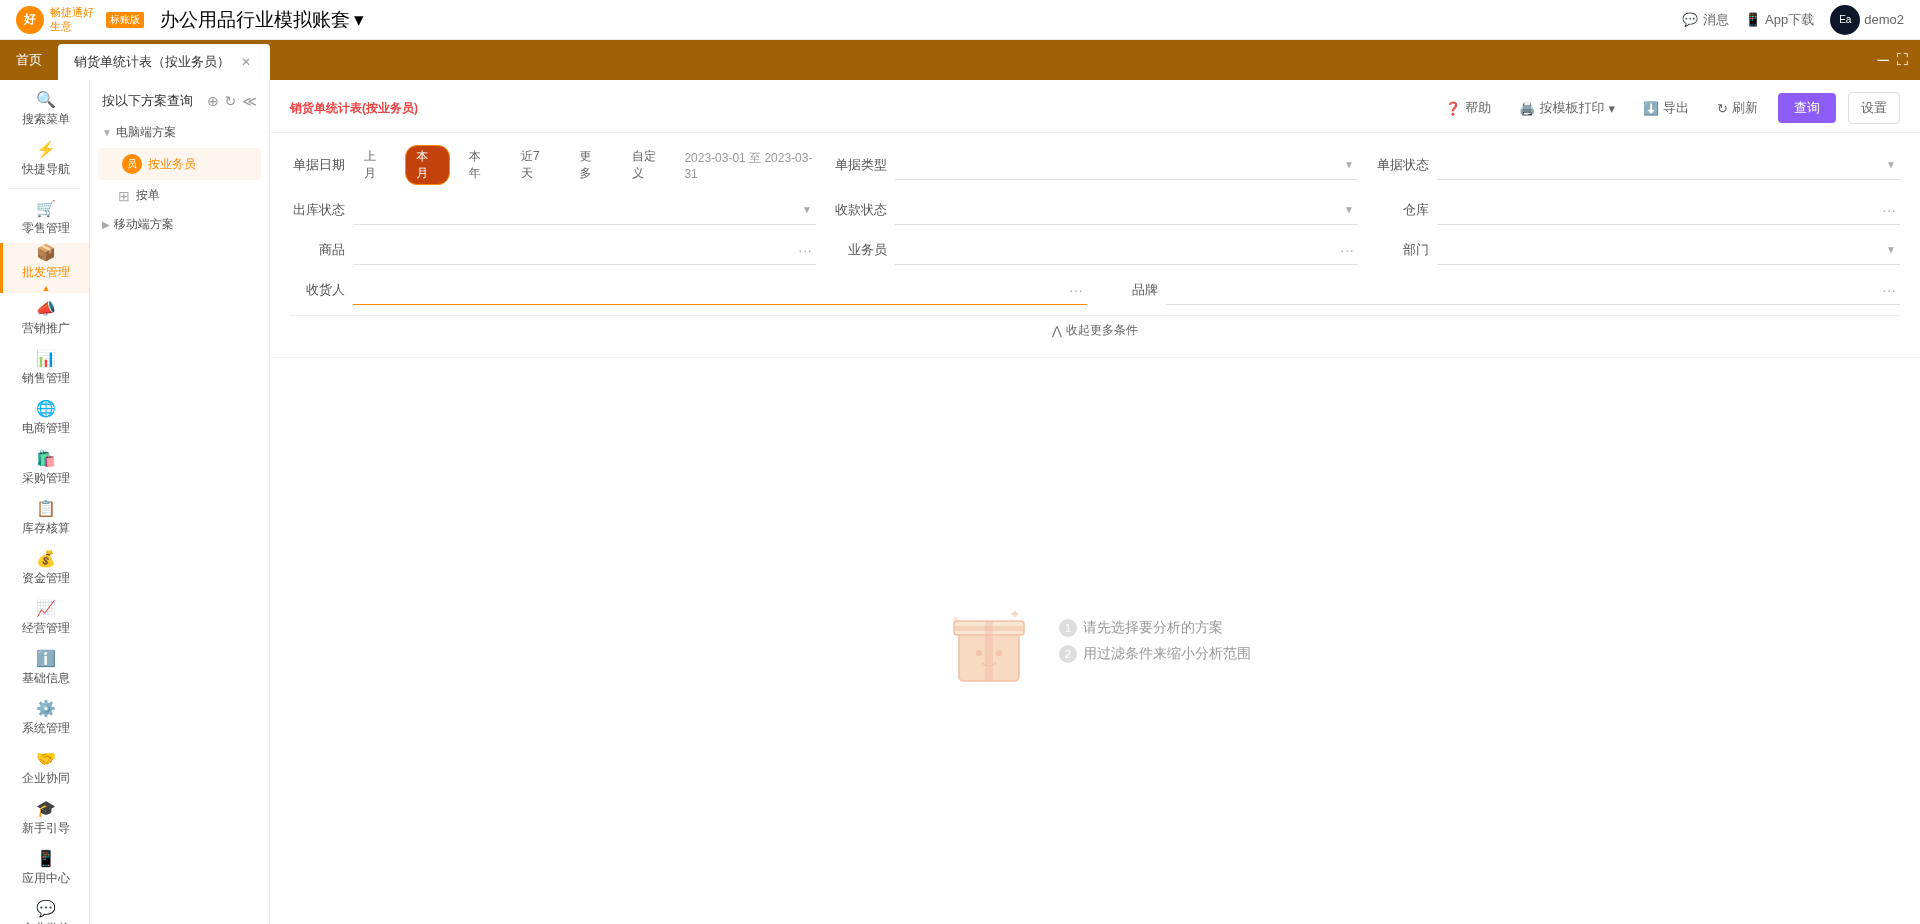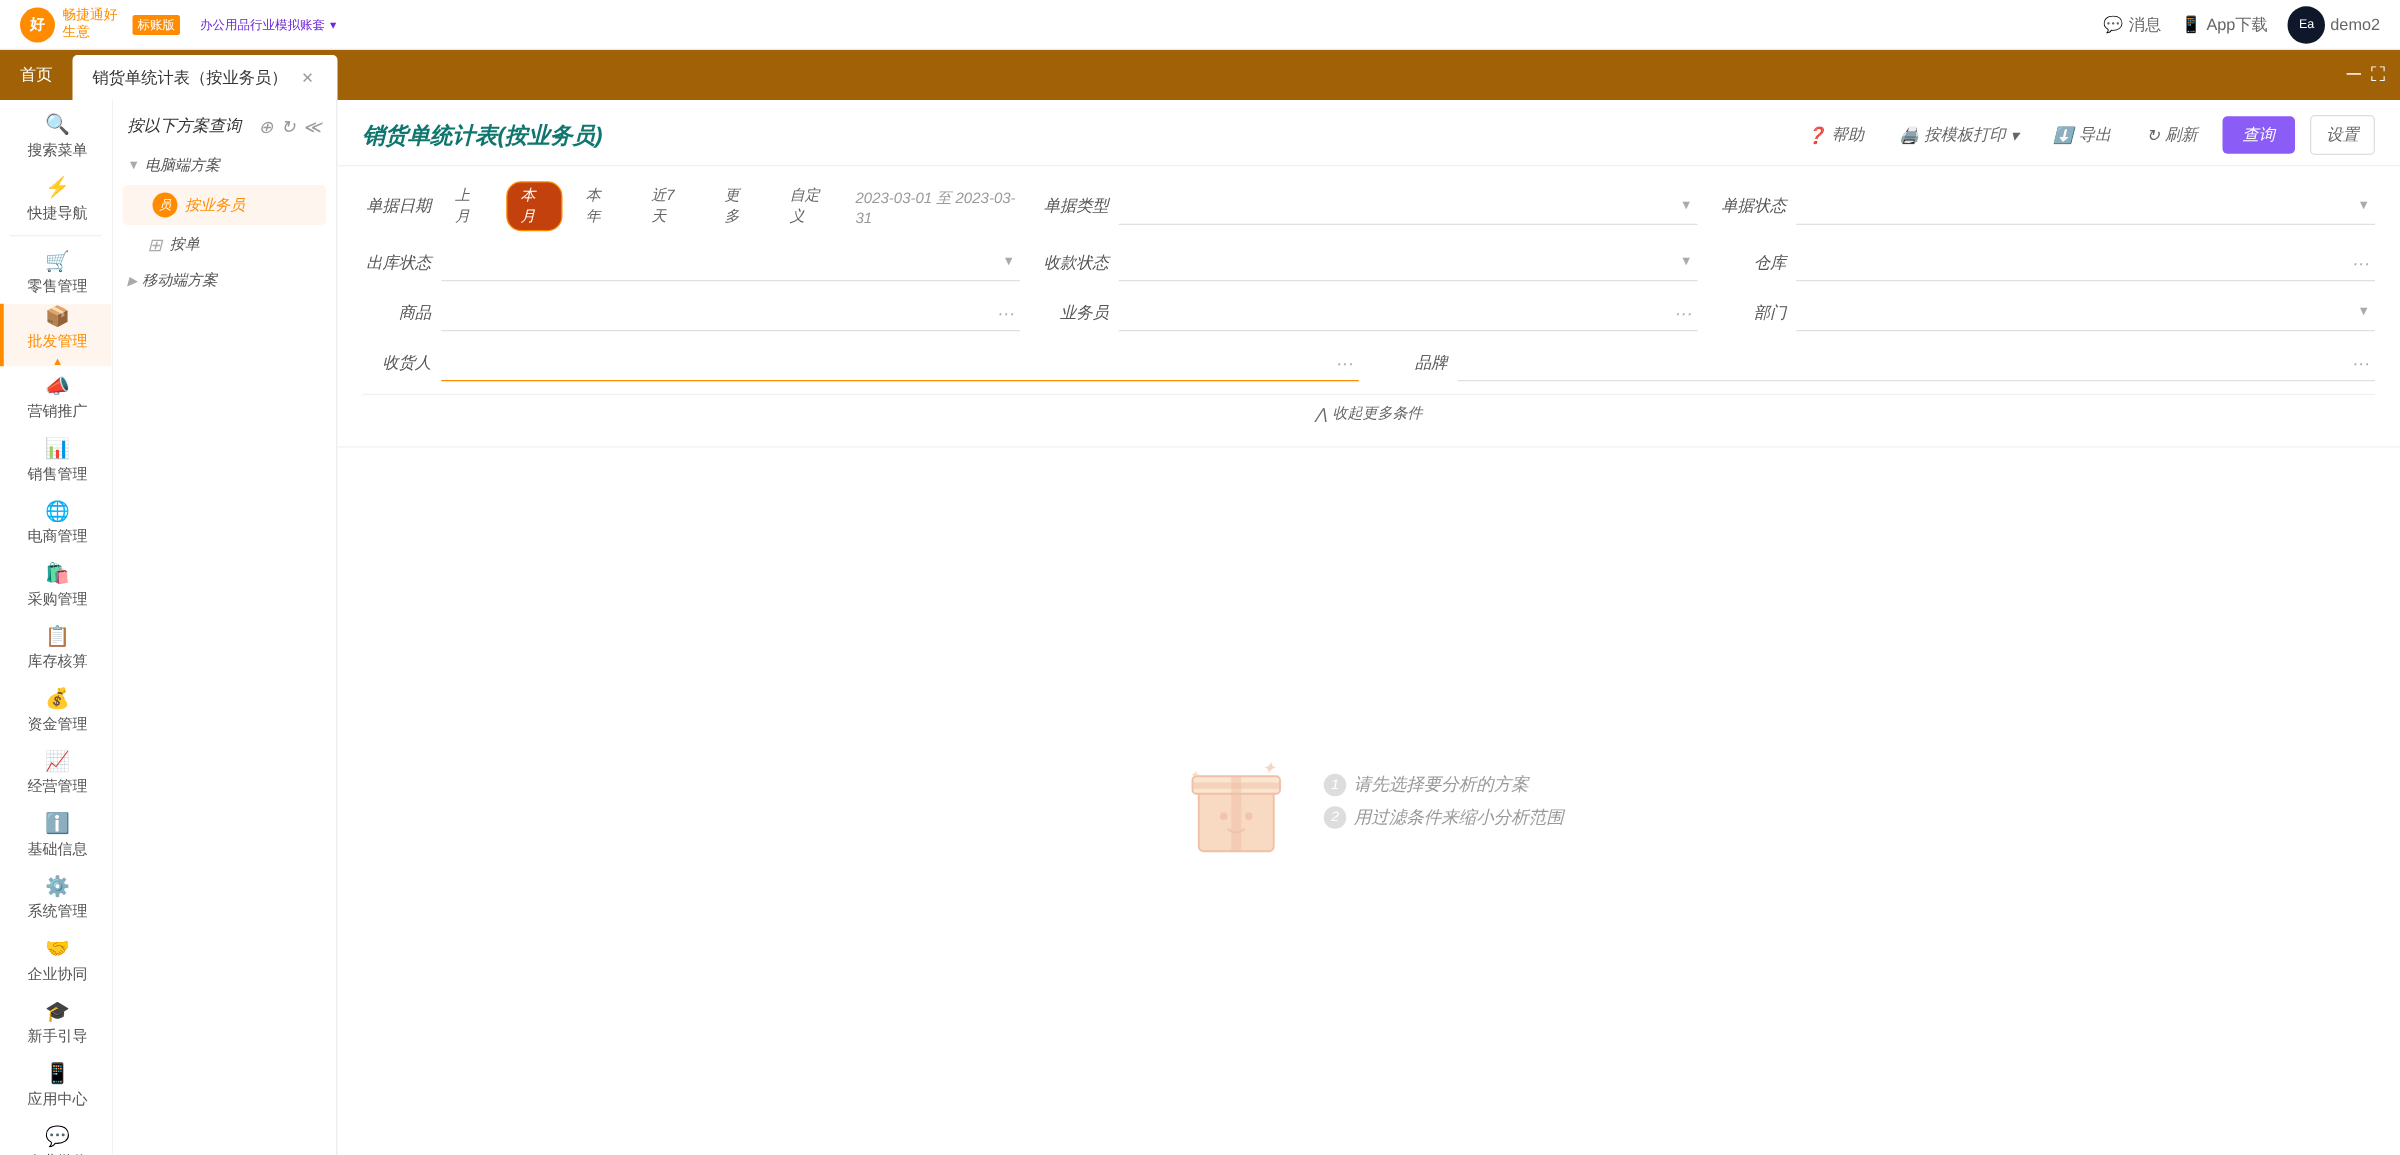--- a/index.html
+++ b/index.html
@@ -48,22 +48,22 @@
       background: #ff8c00;
       color: white;
       font-size: 10px;
       padding: 1px 4px;
       border-radius: 2px;
     }
     .top-nav-dropdown {
       display: flex;
       align-items: center;
       gap: 4px;
-      font-size: 10px;
-      color: #6d28d9;
+      font-size: 19px;
+      color: #000000;
       cursor: pointer;
       padding: 0 8px;
     }
     .top-header-right {
       display: flex;
       align-items: center;
       gap: 16px;
     }
     .header-action {
       display: flex;
@@ -170,21 +170,20 @@
     }
     .sidebar-item.active { color: #ff8c00; border-left-color: #ff8c00; background: #fff5ef; }
     .sidebar-item-icon { font-size: 16px; }
     .sidebar-divider { height: 1px; background: #f0f0f0; margin: 4px 8px; }
 
     
     .content-panel {
       flex: 1;
       display: flex;
       overflow: hidden;
-      font-style: italic;
     }
 
     
     .filter-panel {
       width: 180px;
       background: white;
       border-right: 1px solid #e8e8e8;
       padding: 8px 0;
       flex-shrink: 0;
       overflow-y: auto;
@@ -270,23 +269,23 @@
 
     
     .page-title-bar {
       display: flex;
       align-items: center;
       justify-content: space-between;
       padding: 12px 20px 8px 20px;
       border-bottom: 1px solid #f0f0f0;
     }
     .page-title {
-      font-size: 18px;
+      font-size: 12px;
       font-weight: 600;
-      color: #0f766e;
+      color: #ef4444;
     }
     .page-actions {
       display: flex;
       align-items: center;
       gap: 12px;
     }
     .page-action-btn {
       display: flex;
       align-items: center;
       gap: 4px;

